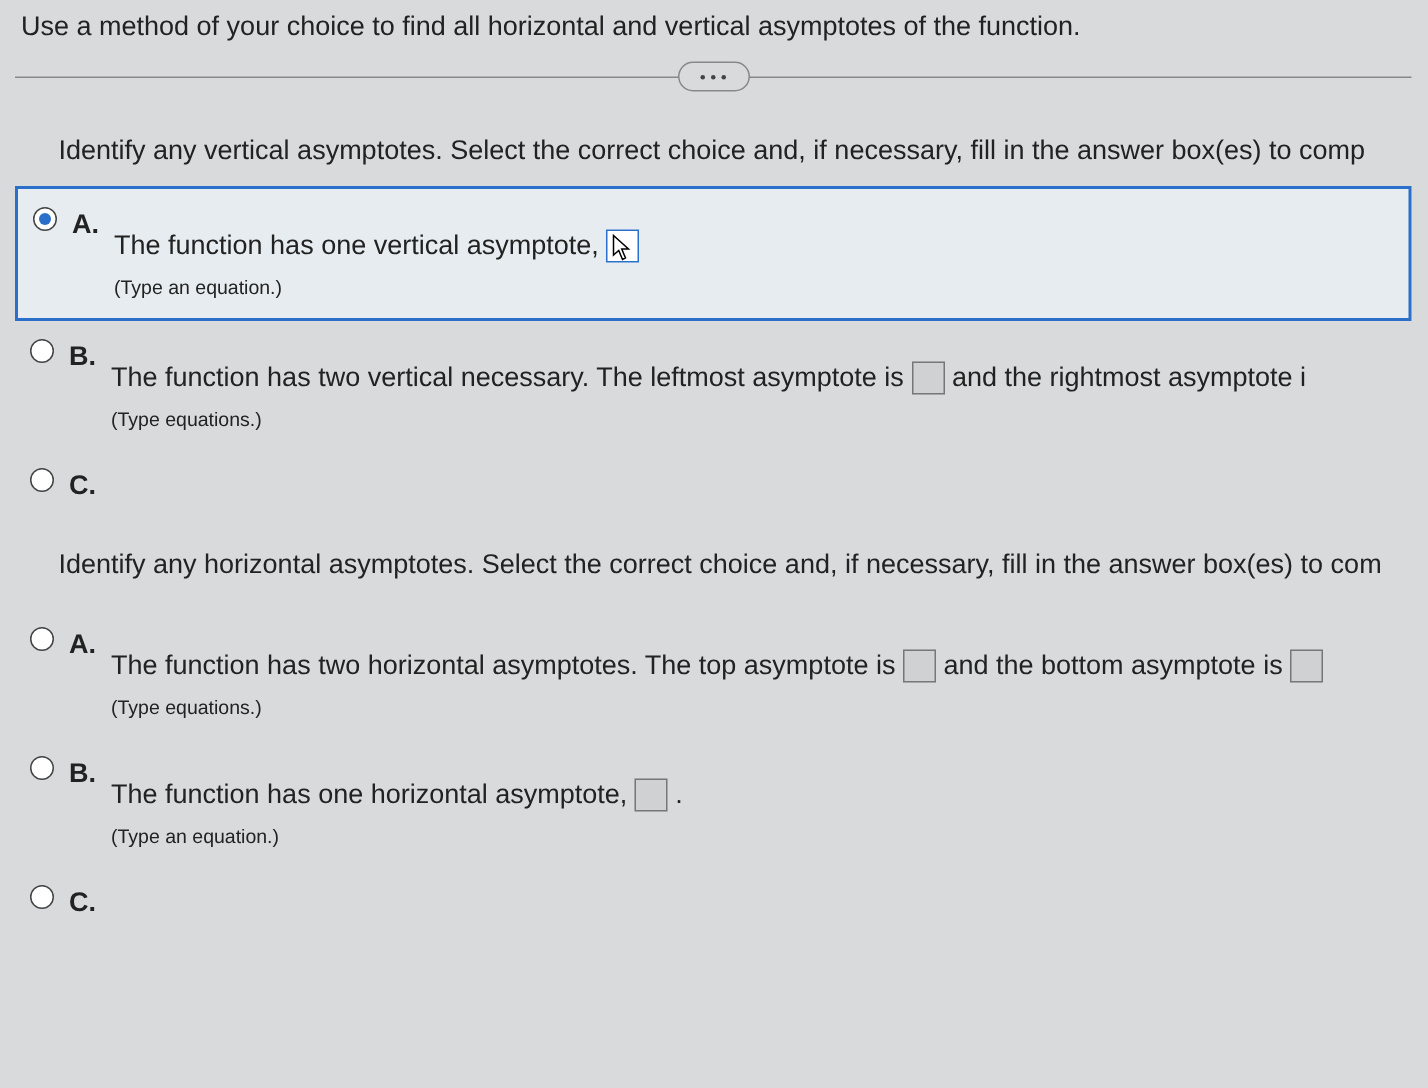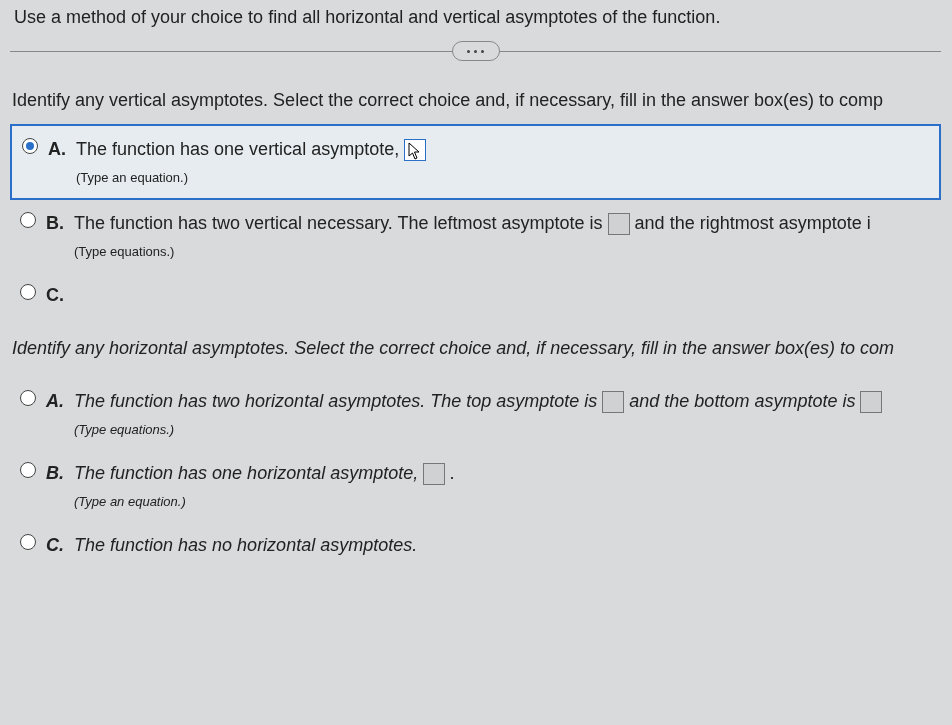--- a/index.html
+++ b/index.html
@@ -60,21 +60,21 @@
     height: 20px;
     display: flex;
     align-items: center;
     justify-content: center;
     gap: 4px;
     cursor: pointer;
   }
   .dots-pill .dot {
     width: 3px; height: 3px; border-radius: 50%; background: #444;
   }
-  .section-instr { padding: 0 0 10px 2px; }
+  .section-instr { padding: 0 0 10px 2px; margin-left: 27px; }
   .choice-group { }
   .choice-row {
     display: flex;
     align-items: flex-start;
     padding: 8px 6px 8px 10px;
     gap: 10px;
   }
   .choice-row.selected {
     border: 2px solid #2a6fc9;
     background: #e6ecef;
@@ -92,38 +92,38 @@
   .radio .inner {
     width: 8px; height: 8px; border-radius: 50%; background: #2a6fc9;
     display: none;
   }
   .radio.on .inner { display: block; }
   .choice-letter {
     font-weight: bold;
     flex: 0 0 auto;
     margin-top: 2px;
   }
-  .choice-body { flex: 1 1 auto; margin-top: 2px; }
+  .choice-body { flex: 1 1 auto; margin-top: 16px; }
   .sub-instruction { font-size: 13px; }
   .answer-box {
     display: inline-block;
     width: 22px; height: 22px;
     border: 1px solid #2a6fc9;
     background: #fff;
     vertical-align: middle;
     position: relative;
   }
   .answer-box.grey { border-color: #777; background: #cfd1d2; }
   .cursor-arrow {
     position: absolute;
     left: 3px; top: 2px;
     pointer-events: none;
   }
   .punct { }
-  .q2 { margin-top: 18px; font-style: italic; }
+  .q2 { margin-top: 18px; }
   .q2 .section-instr { margin-bottom: 6px; }
 </style>
 </head>
 <body>
 
 <div class="content">
 
   <div class="question-stem">Use a method of your choice to find all horizontal and vertical asymptotes of the function.</div>
 
 
@@ -198,21 +198,18 @@
           <span>The function has one horizontal asymptote, </span>
           <span class="answer-box grey"></span>
           <span class="punct">.</span><br>
           <span class="sub-instruction">(Type an equation.)</span>
         </span>
       </div>
 
       <div class="choice-row">
         <span class="radio"></span>
         <span class="choice-letter">C.</span>
-        <span class="choice-body">
-          <span>The function has no horizontal asymptotes.</span>
-        </span>
       </div>
 
     </div>
   </div>
 
 </div>
 
 </body></html>

